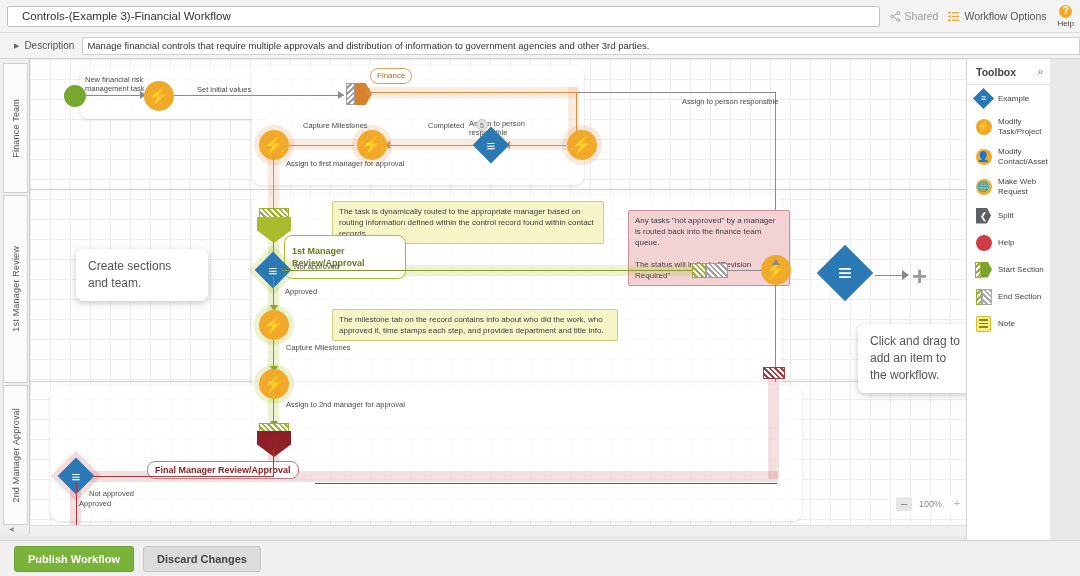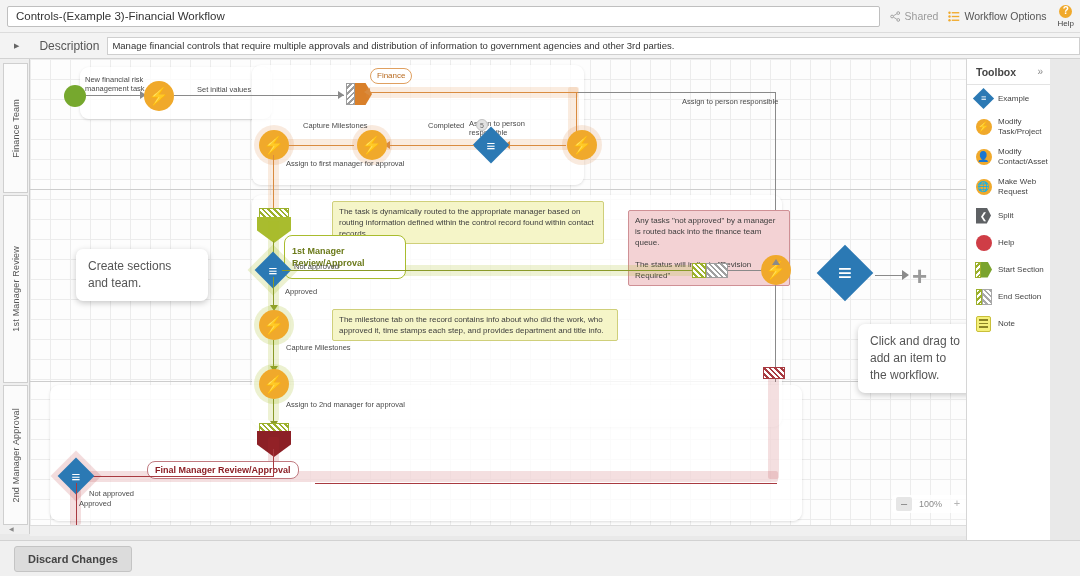--- a/index.html
+++ b/index.html
@@ -20,21 +20,21 @@
   }
   .title-input {
     margin-left: 7px;
     width: 910px; height: 21px;
     background: #fff;
     border: 1px solid #bfbfbf;
     border-radius: 2px;
     font-family: "Liberation Sans", sans-serif;
     font-size: 11.5px;
     color: #333;
-    padding: 0 8px;
+    padding: 0 14px;
     line-height: 19px;
   }
   .hdr-action {
     display: flex; align-items: center; gap: 4px;
     margin-left: 10px;
     font-size: 10.5px;
     color: #555;
     white-space: nowrap;
   }
   .hdr-action.dim { color: #9a9a9a; }
@@ -54,21 +54,21 @@
   
   .descbar {
     position: absolute; left: 0; top: 33px; width: 1080px; height: 26px;
     background: #f3f3f3;
     border-bottom: 1px solid #d2d2d2;
     display: flex; align-items: center;
   }
   .desc-arrow {
     margin-left: 14px; font-size: 7px; color: #666; line-height: 1;
   }
-  .desc-label { font-size: 12px; color: #555; margin-left: 20px; }
+  .desc-label { font-size: 10px; color: #555; margin-left: 5px; }
   .desc-input {
     margin-left: 8px;
     width: 1000px; height: 18px;
     background: #fff;
     border: 1px solid #cfcfcf;
     font-family: "Liberation Sans", sans-serif;
     font-size: 9.5px; color: #333;
     padding: 0 4px; line-height: 16px;
   }
 
@@ -674,14 +674,15 @@
             <em></em>
             <em></em>
           </span>
       </span>
       <span class="tool-label">Note</span>
     </div>
   </div>
 </div>
 
 <div class="footer">
+  <div class="btn-publish">Publish Workflow</div>
   <div class="btn-discard">Discard Changes</div>
 </div>
 
 </body></html>

